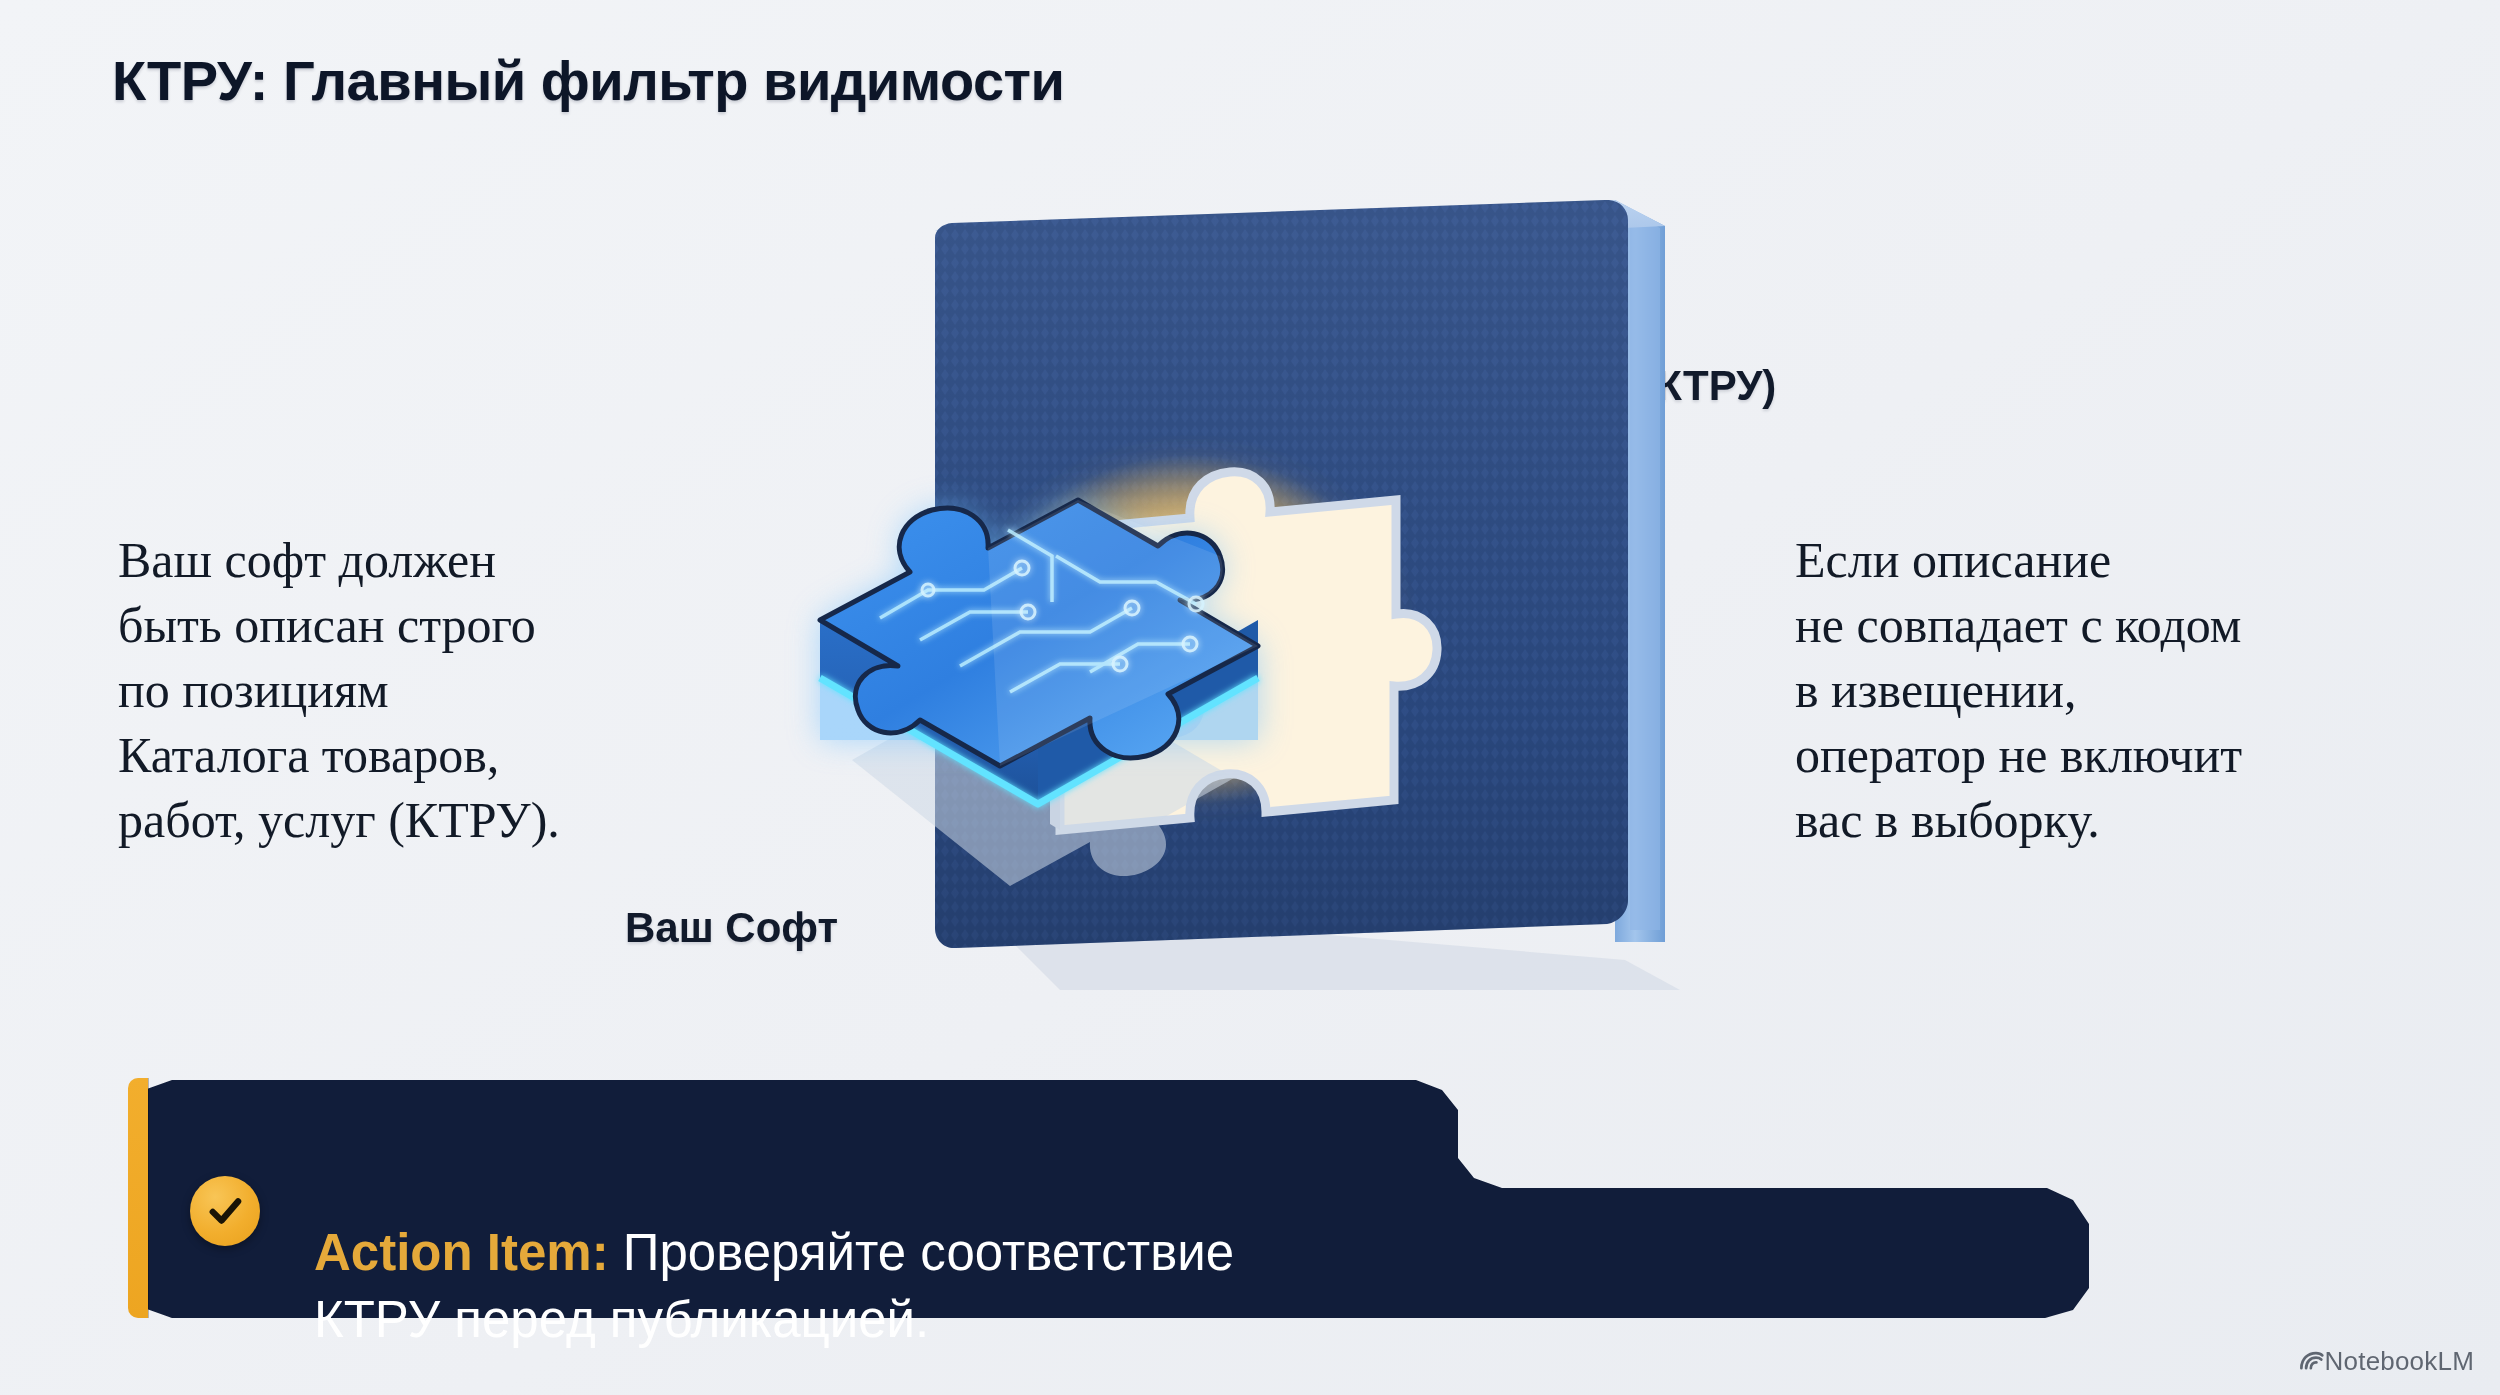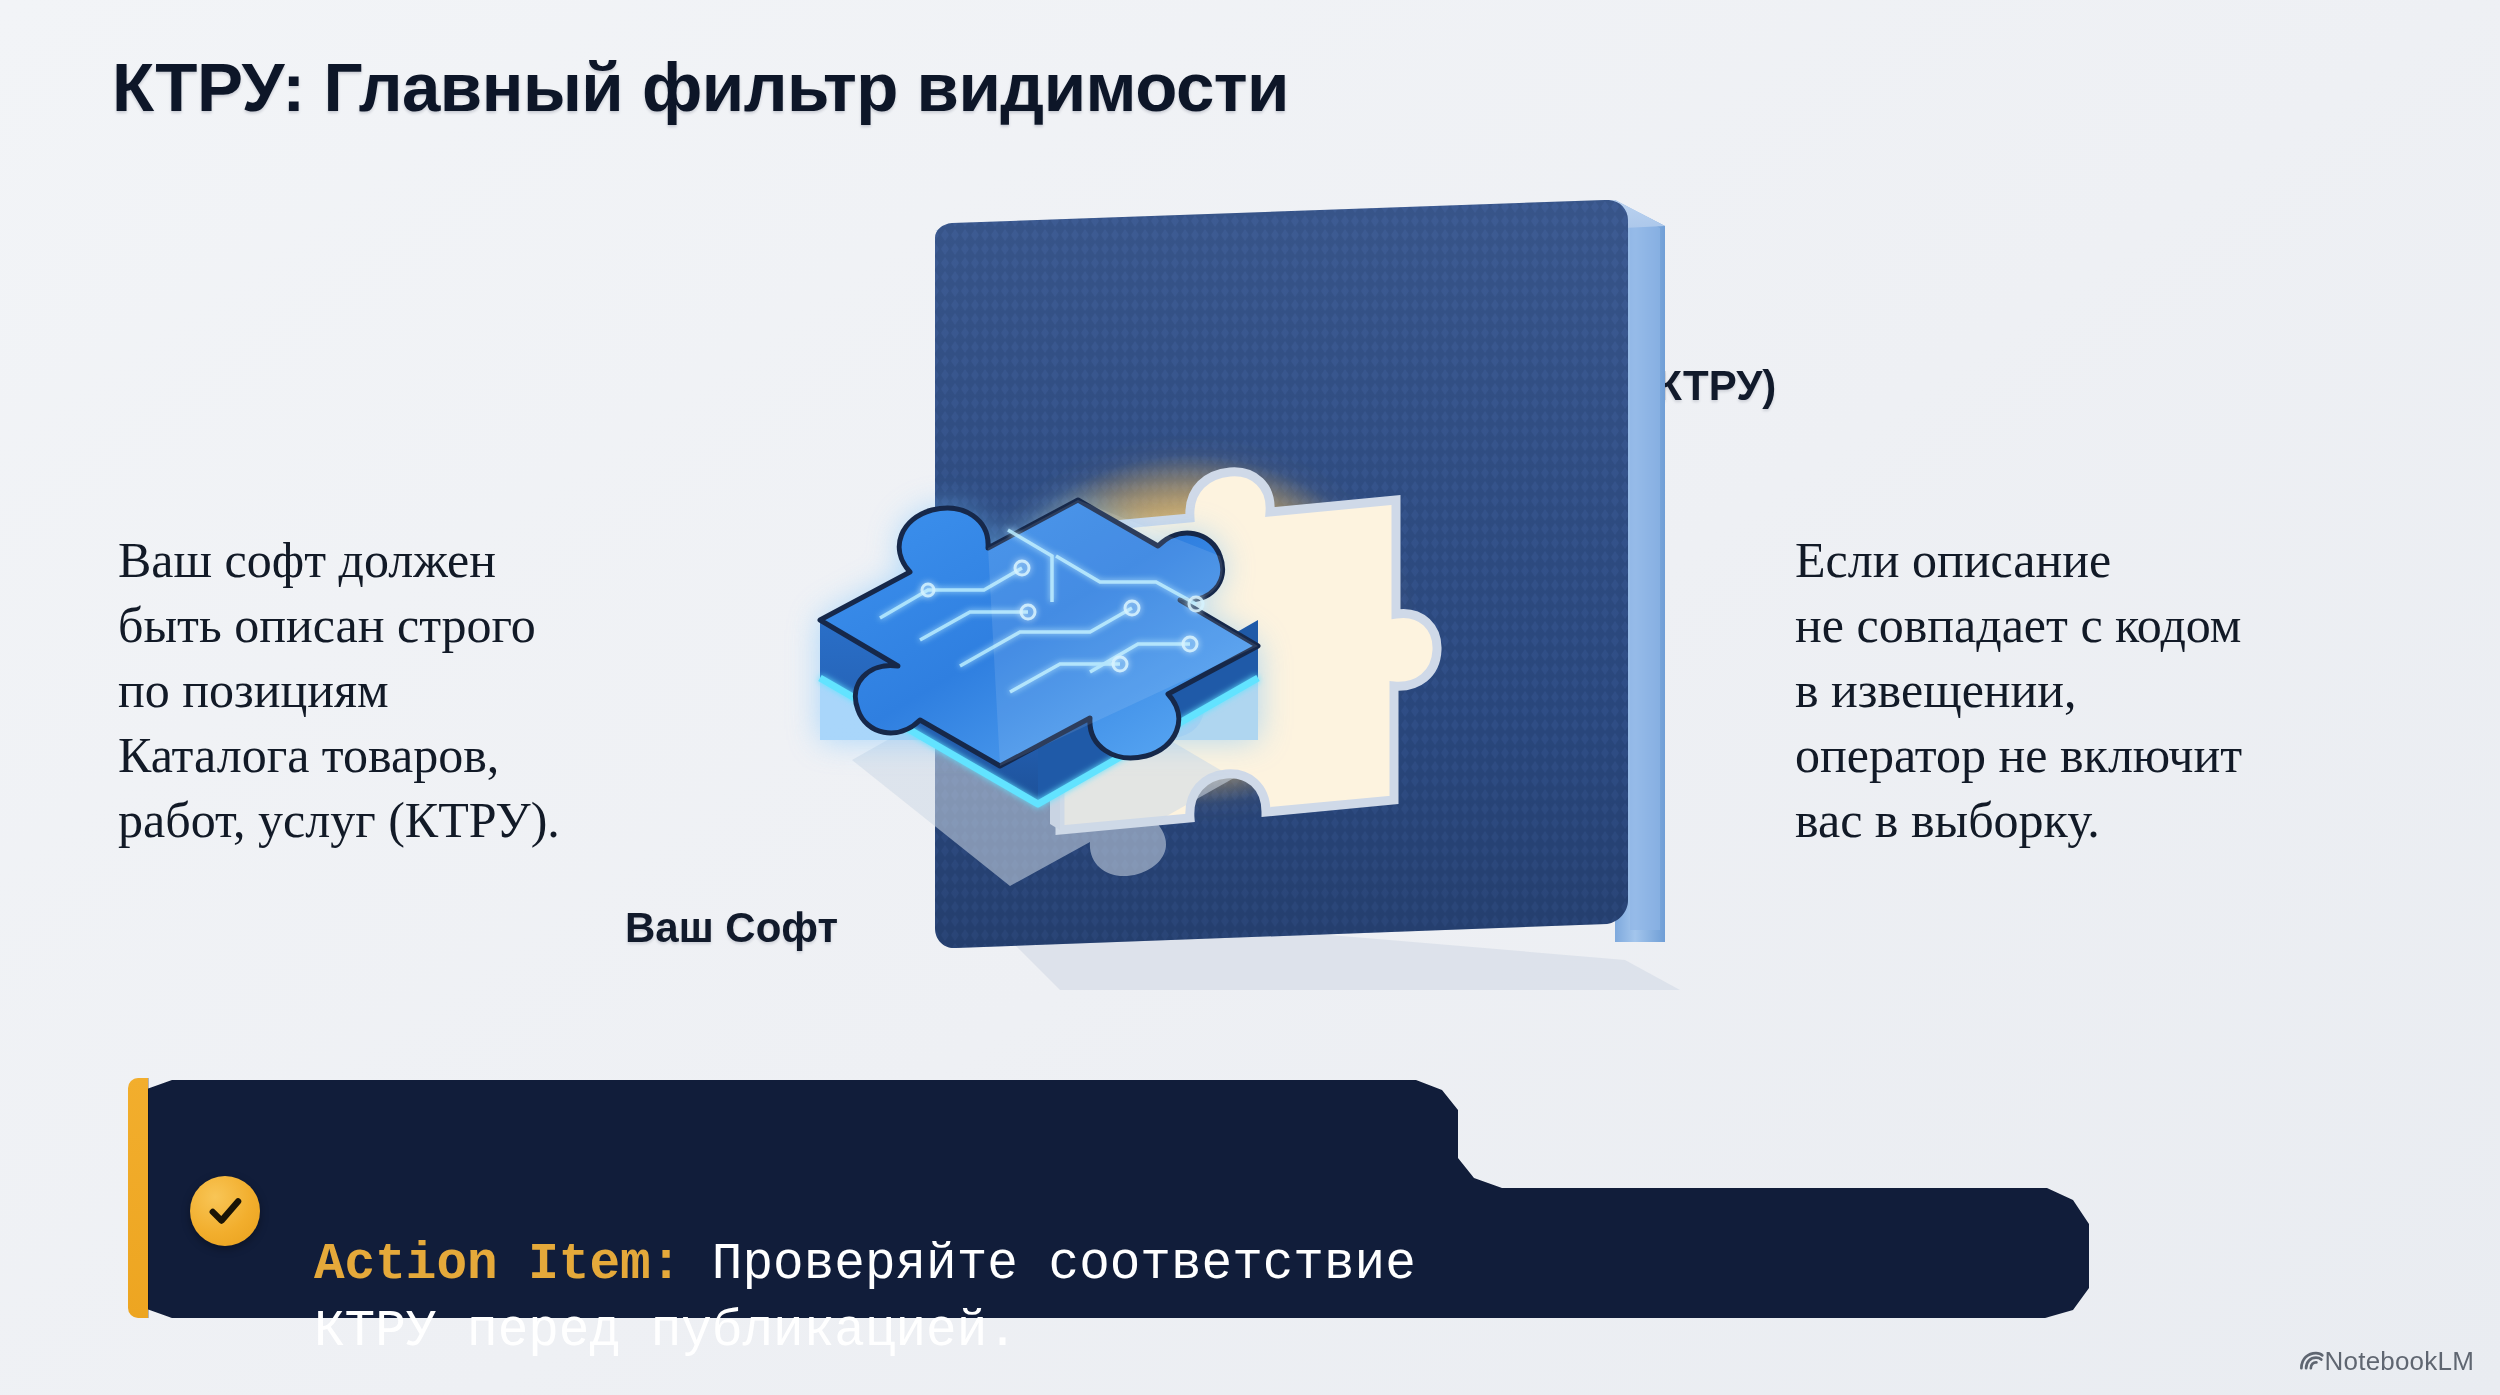--- a/index.html
+++ b/index.html
@@ -22,21 +22,21 @@
     overflow: hidden;
   }
 
   
   .title {
     position: absolute;
     left: 112px;
     top: 48px;
     font-family: "Liberation Sans", sans-serif;
     font-weight: 700;
-    font-size: 69px;
+    font-size: 56px;
     letter-spacing: -0.5px;
     color: #0d1628;
     white-space: nowrap;
     text-shadow: 0 2px 3px rgba(20,30,55,0.18);
   }
 
   
   .para {
     position: absolute;
     font-family: "Liberation Serif", serif;
@@ -113,23 +113,23 @@
     background: radial-gradient(circle at 36% 30%, #f8c556 0%, #f2ae2d 55%, #e8a01c 100%);
     display: flex;
     align-items: center;
     justify-content: center;
     box-shadow: 0 3px 8px rgba(0,0,0,0.35);
   }
   .banner-check svg { width: 42px; height: 42px; display: block; }
   .banner-text {
     position: absolute;
     left: 186px;
-    top: 88px;
+    top: 76px;
     width: 1560px;
-    font-family: Liberation Mono, monospace;
+    font-family: Liberation Sans, sans-serif;
     font-size: 51px;
     line-height: 1.30;
     color: #ffffff;
     white-space: pre-line;
   }
   .banner-text .lead {
     color: #e5a93a;
     font-weight: 700;
   }
 

